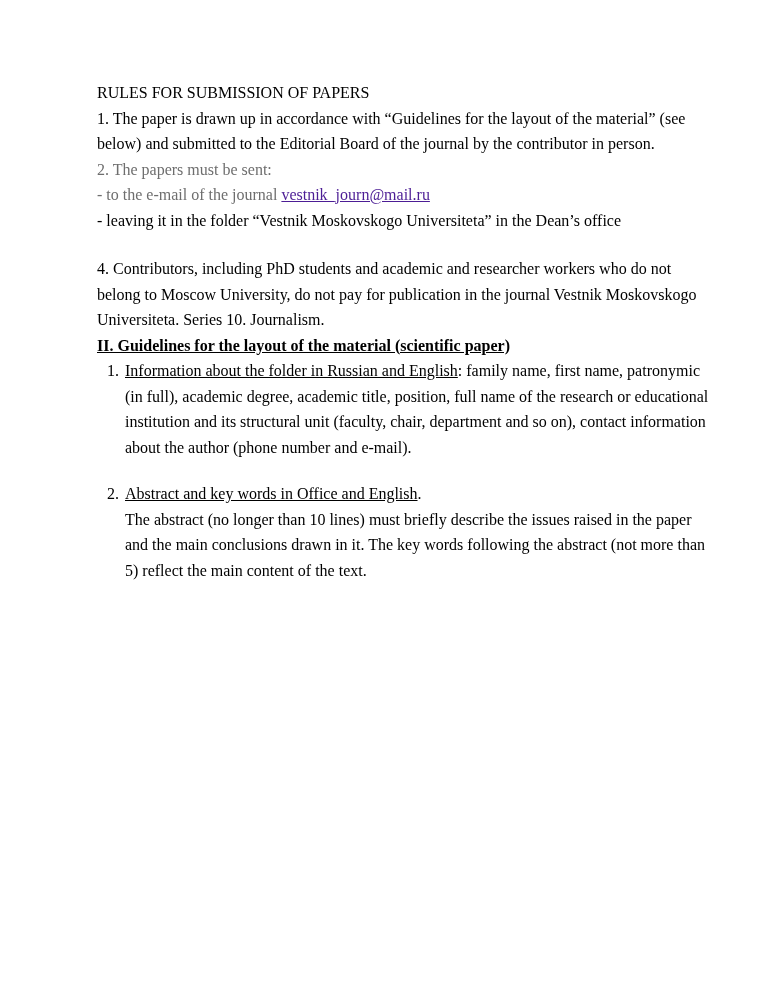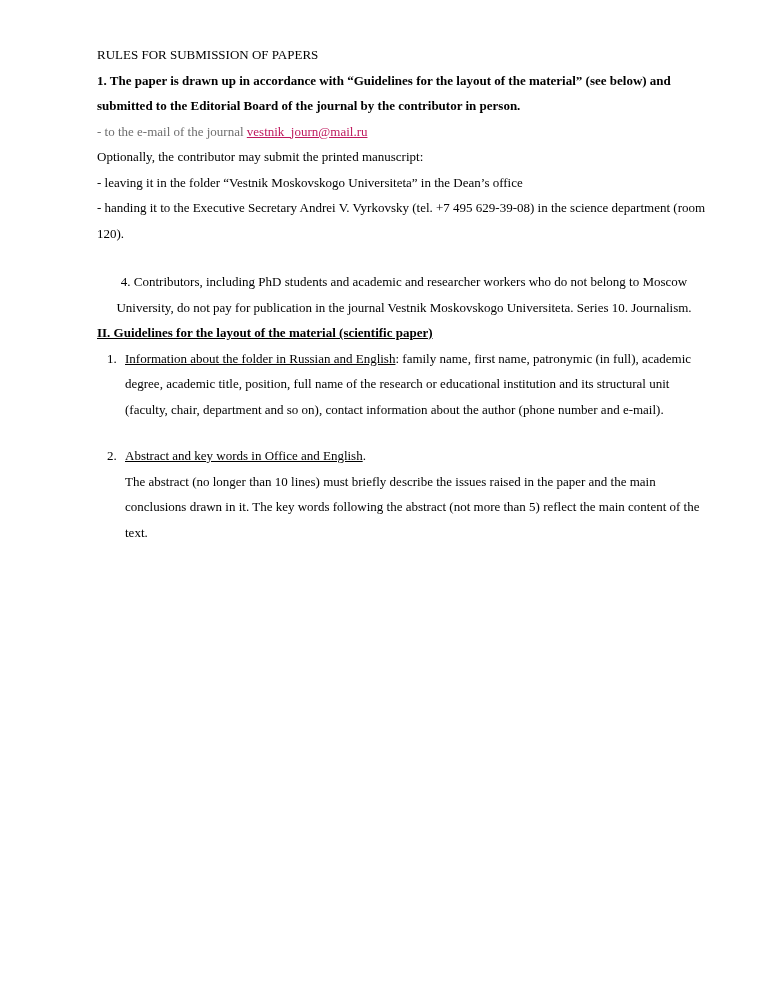--- a/index.html
+++ b/index.html
@@ -6,44 +6,44 @@
     margin: 0;
     padding: 0;
     background: #ffffff;
   }
   .page {
     position: relative;
     width: 768px;
     height: 994px;
     box-sizing: border-box;
     background: #ffffff;
-    padding: 42px 57px 0 97px;
+    padding: 80px 57px 0 97px;
     font-family: "Liberation Serif", "DejaVu Serif", serif;
-    font-size: 13px;
+    font-size: 16px;
     line-height: 25.5px;
     color: #000000;
     overflow: hidden;
   }
   .page p { margin: 0; }
   .title {
     margin-bottom: 26px;
   }
   .heading {
     font-weight: bold;
     margin-bottom: 6px;
   }
-  .para1 { margin-bottom: 16px; font-weight: bold; }
+  .para1 { margin-bottom: 16px; }
   .block2 { margin-bottom: 23px; }
   .para3 { margin-bottom: 22px; }
-  .para4 { margin-bottom: 42px; text-align: center; }
+  .para4 { margin-bottom: 42px; }
   .heading2 { font-weight: bold; margin-bottom: 10px; text-decoration: underline; }
   .intro2 { margin-bottom: 21px; }
   .muted { color: #6e6e6e; }
   .link {
-    color: #be185d;
+    color: #4c1d95;
     text-decoration: underline;
     cursor: pointer;
   }
   .list-item {
     position: relative;
     padding-left: 28px;
     margin-bottom: 21px;
   }
   .list-item:last-child { margin-bottom: 0; }
   .list-num {
@@ -57,26 +57,25 @@
 <body>
 
 <div class="page">
 
   <p class="title">RULES FOR SUBMISSION OF PAPERS</p>
 
 
   <p class="para1">1. The paper is drawn up in accordance with “Guidelines for the layout of the material” (see below) and submitted to the Editorial Board of the journal by the contributor in person.</p>
 
   <div class="block2">
+    <p class="muted">2. The papers must be sent:</p>
     <p>
       <span class="muted">-  to the e-mail of the journal </span><a class="link" href="#">vestnik_journ@mail.ru</a>
     </p>
-    <p>Optionally, the contributor may submit the printed manuscript:</p>
     <p>-  leaving it in the folder “Vestnik Moskovskogo Universiteta” in the Dean’s office</p>
-    <p>-  handing it to the Executive Secretary Andrei V. Vyrkovsky (tel. +7 495 629-39-08) in the science department (room 120).</p>
   </div>
 
 
   <p class="para4">4. Contributors, including PhD students and academic and researcher workers who do not belong to Moscow University, do not pay for publication in the journal Vestnik Moskovskogo Universiteta. Series 10. Journalism.</p>
 
   <p class="heading2">II. Guidelines for the layout of the material (scientific paper)</p>
 
 
   <div class="list-item">
     <span class="list-num">1.</span>

